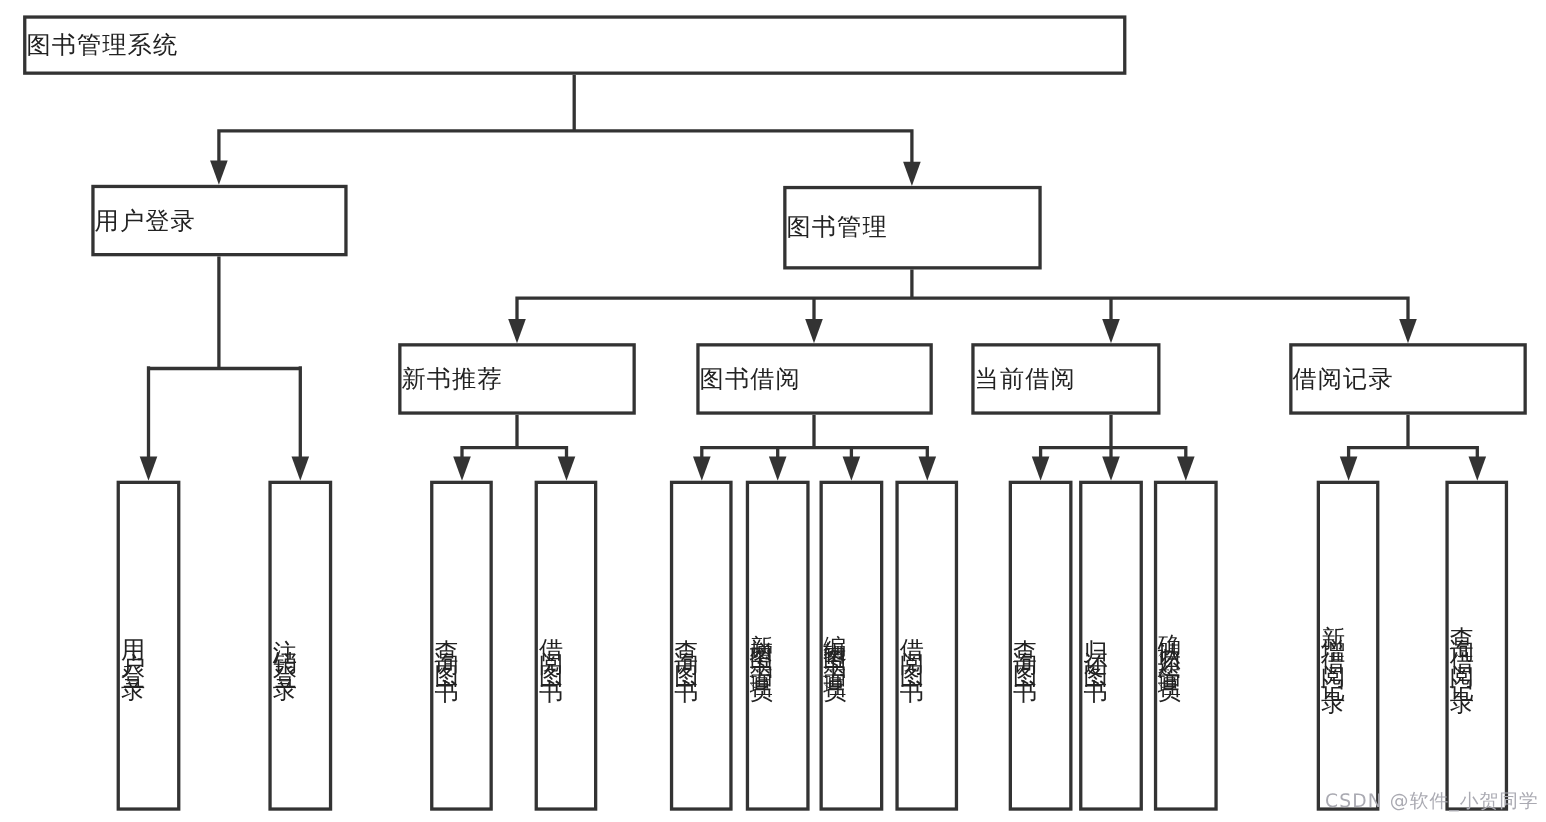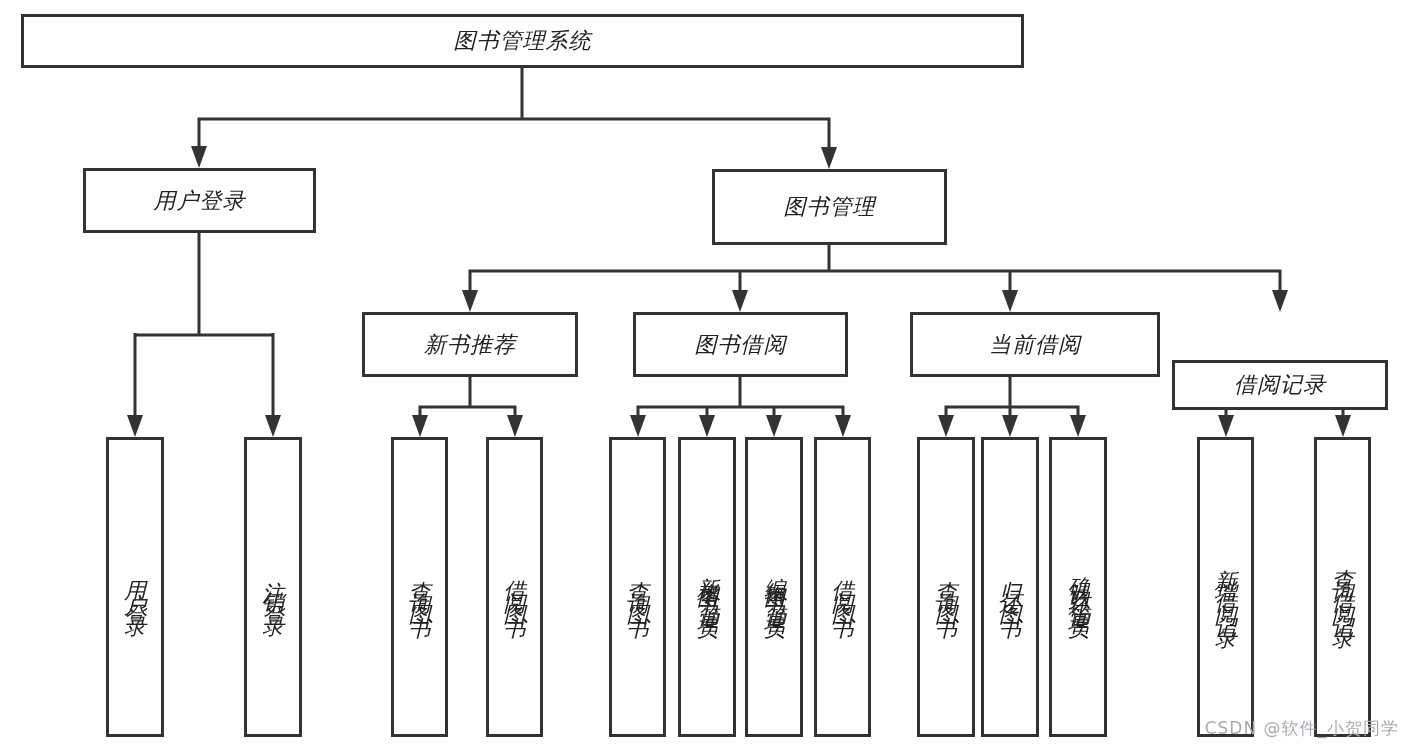--- a/index.html
+++ b/index.html
@@ -26,24 +26,23 @@
     width: 1405px; height: 747px;
     z-index: 1;
   }
 
   .node {
     position: absolute;
     background: #ffffff;
     border: 3px solid var(--color-line);
     display: flex;
     align-items: center;
-    justify-content: center;
+    justify-content: flex-start;
     z-index: 2;
     color: var(--color-text);
-    font-style: italic;
   }
 
   .hlabel {
     font-size: 22px;
     letter-spacing: 1px;
     white-space: nowrap;
   }
 
   .vbox { z-index: 2; }
 
@@ -126,24 +125,24 @@
   <div class="node" style="left:712px; top:169px; width:235px; height:76px;">
     <span class="hlabel">图书管理</span>
   </div>
 
   <div class="node" style="left:633px; top:312px; width:215px; height:65px;">
     <span class="hlabel">图书借阅</span>
   </div>
   <div class="node" style="left:362px; top:312px; width:216px; height:65px;">
     <span class="hlabel">新书推荐</span>
   </div>
-  <div class="node" style="left:910px; top:312px; width:250px; height:65px;">
+  <div class="node" style="left:883px; top:312px; width:172px; height:65px;">
     <span class="hlabel">当前借阅</span>
   </div>
-  <div class="node" style="left:1172px; top:312px; width:216px; height:50px;margin-top:48px;">
+  <div class="node" style="left:1172px; top:312px; width:216px; height:65px;">
     <span class="hlabel">借阅记录</span>
   </div>
 
   <div class="node vbox" style="left:106px; top:437px; width:58px; height:300px;">
     <span class="vlabel">用户登录</span>
   </div>
   <div class="node vbox" style="left:244px; top:437px; width:58px; height:300px;">
     <span class="vlabel">注销登录</span>
   </div>
 

